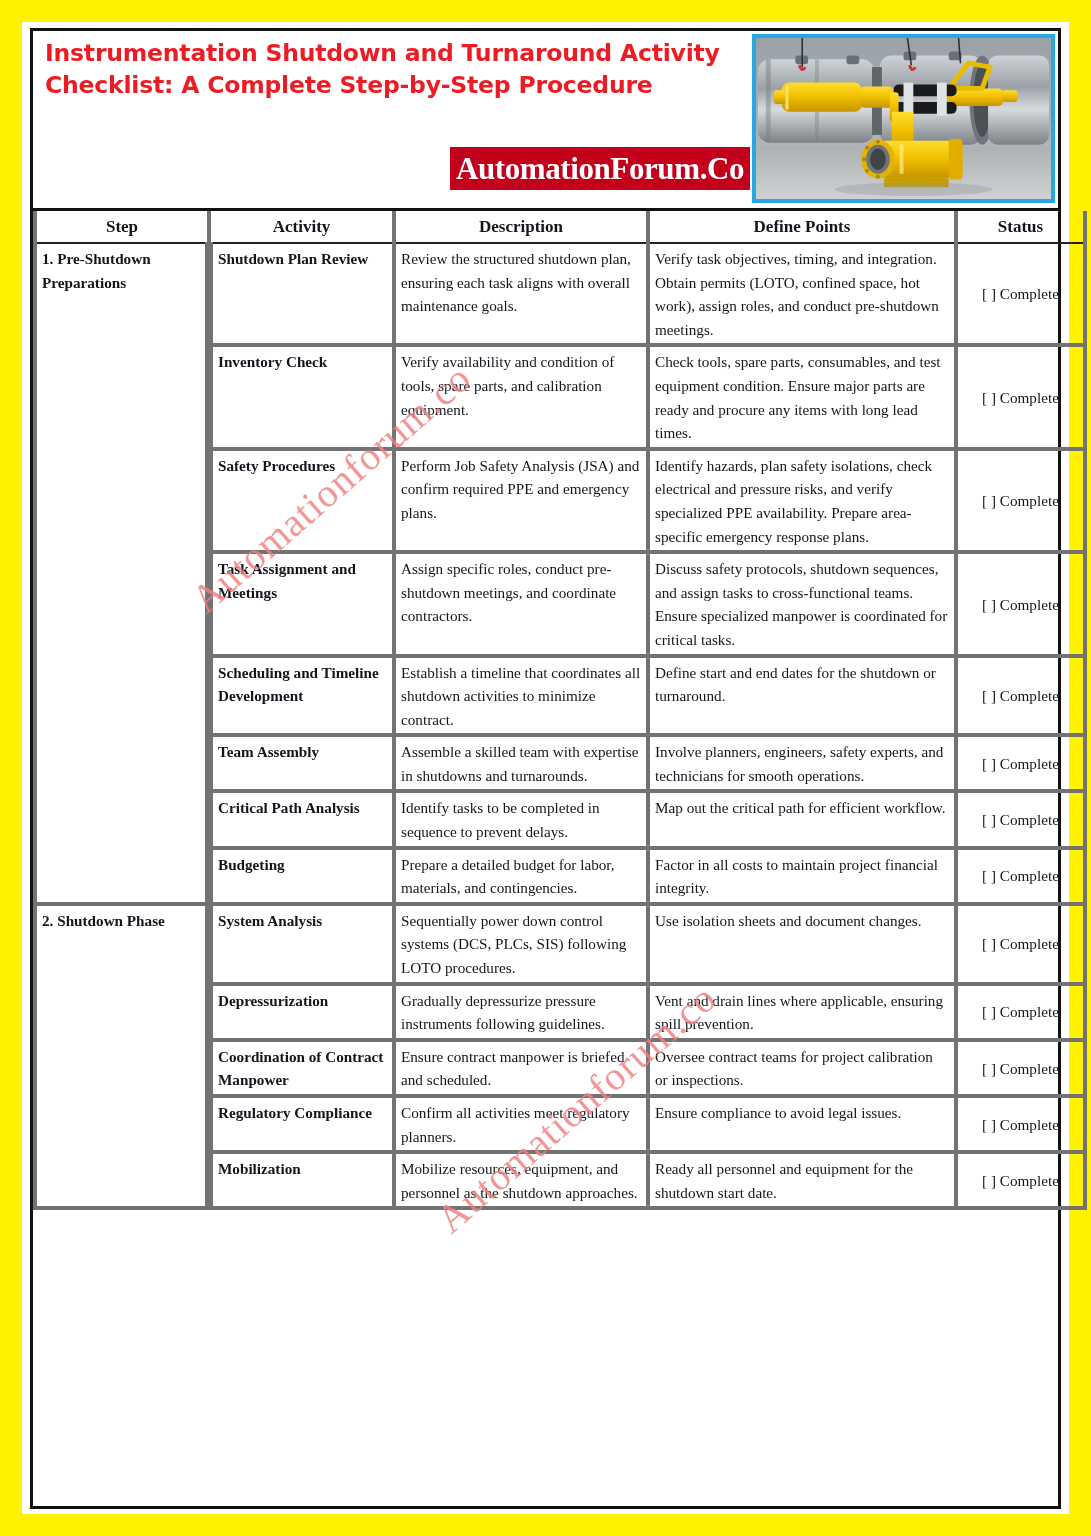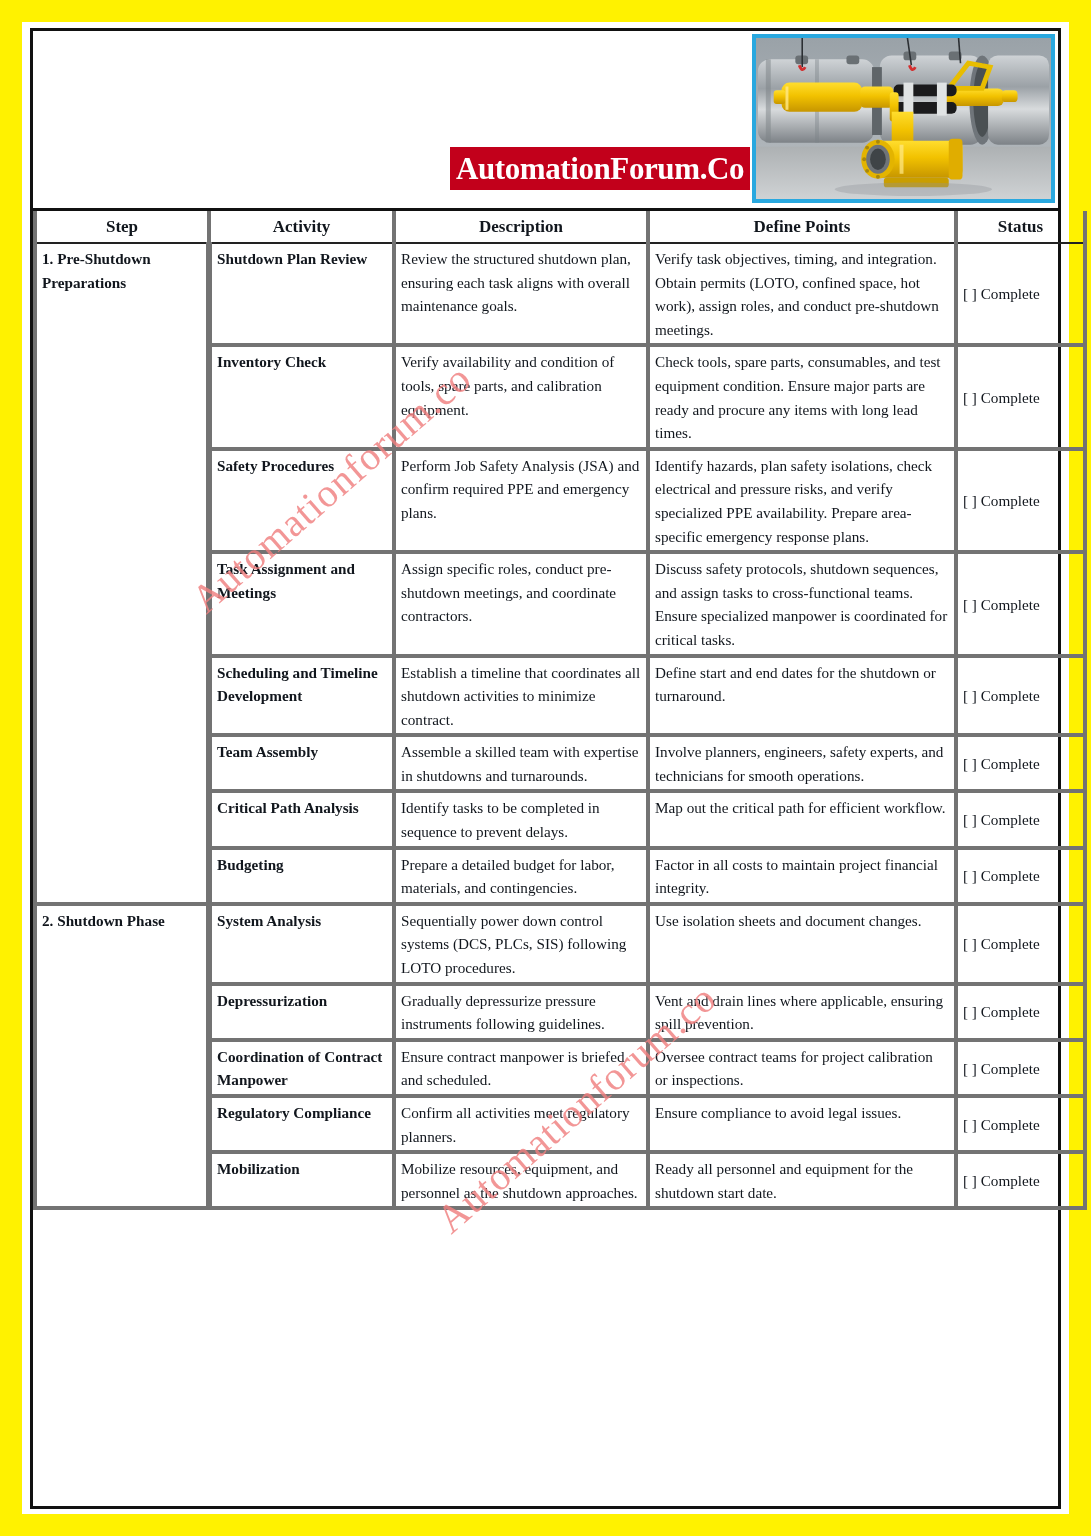--- a/index.html
+++ b/index.html
@@ -91,24 +91,25 @@
     font-weight:bold;
     font-size:17px;
     padding:3px 0;
     border-bottom:2px solid #222;
     border-top:none;
     vertical-align:middle;
     line-height:25px;
   }
   td.step,td.activity{font-weight:bold;}
   td.status{
+    text-align:center;
     vertical-align:middle;
     white-space:nowrap;
   }
-  td.step{border-right:6px solid #737373;}
+  td.step{border-right:8px solid #737373;}
   tr.sect-start > td{border-top:2px solid #222;}
   
   col.c-step{width:174px;}
   col.c-act{width:185px;}
   col.c-desc{width:254px;}
   col.c-action{width:308px;}
   col.c-status{width:129px;}
   
   .wm{
     position:absolute;
@@ -126,20 +127,21 @@
   #wm1{left:160px;top:565px;}
   #wm2{left:405px;top:1185px;}
 </style>
 </head>
 <body>
 
 <div id="page">
   <div id="doc">
 
     <div id="header">
+      <div id="title">Instrumentation Shutdown and Turnaround Activity Checklist: A Complete Step-by-Step Procedure</div>
       <div id="logo">AutomationForum.Co</div>
 
       <div id="photo">
         <svg viewBox="0 0 300 166" preserveAspectRatio="none">
           <defs>
             <linearGradient id="sky" x1="0" y1="0" x2="0" y2="1">
               <stop offset="0" stop-color="#9aa2a8"></stop>
                 <stop offset="1" stop-color="#b9bec2"></stop>
             </linearGradient>
             <linearGradient id="steel" x1="0" y1="0" x2="0" y2="1">

